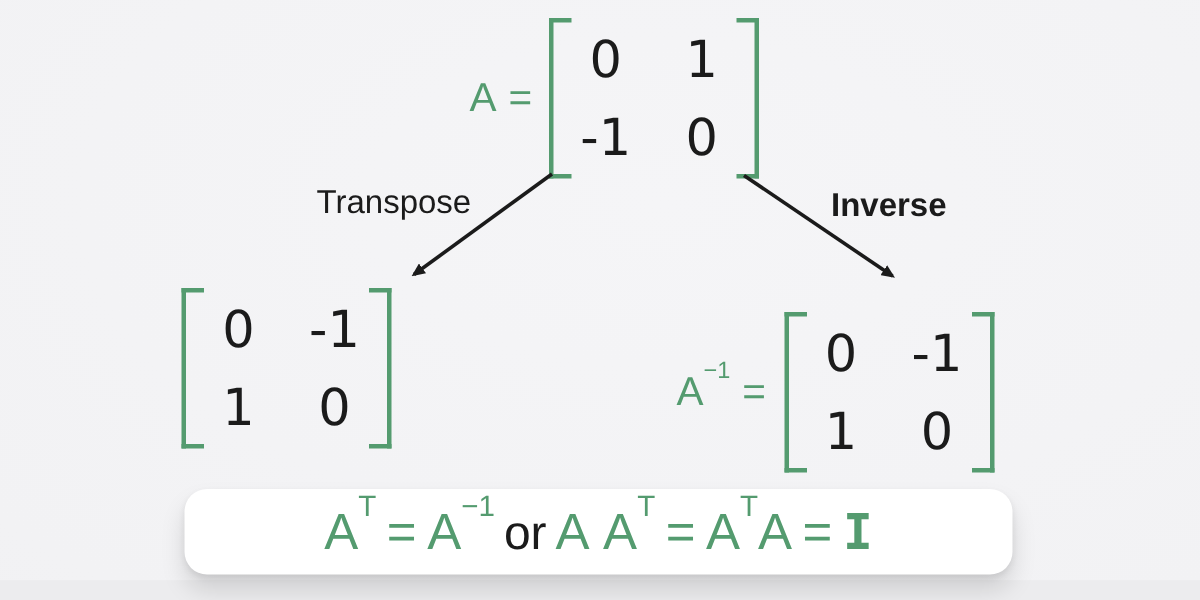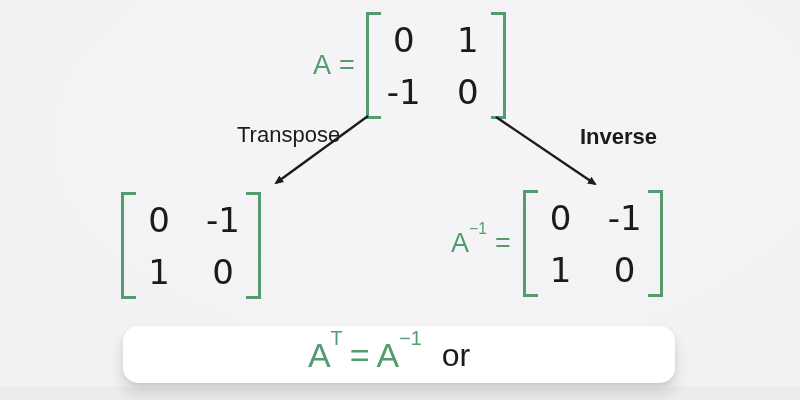--- a/index.html
+++ b/index.html
@@ -64,21 +64,20 @@
   }
   .arrow-layer {
     position: absolute; left: 0; top: 0; width: 800px; height: 400px;
     pointer-events: none;
   }
   .arrow-label {
     position: absolute;
     color: var(--ink, #1b1b1b);
     font-size: 22px; line-height: 1;
     white-space: nowrap;
-    margin-left: 26px;
   }
   .lbl-transpose { left: 211px; top: 124px; }
   .lbl-inverse  { left: 554px; top: 126px; font-weight: bold; }
   .card {
     position: absolute; left: 123px; top: 326px;
     width: 552px; height: 57px;
     background: var(--card, #ffffff);
     border-radius: 15px;
     box-shadow: 0 10px 16px rgba(0,0,0,0.13), 0 2px 4px rgba(0,0,0,0.07);
     display: flex; align-items: center; justify-content: center;
@@ -86,21 +85,21 @@
   }
   .eq {
     color: var(--green, #549b6f);
     font-size: 34px; font-weight: 500; line-height: 1;
   }
   .eq .eqsign { margin: 0 7px; }
   .eq .spaced { margin-left: 9px; }
   .or {
     color: var(--ink, #1b1b1b);
     font-size: 32px; font-weight: 500; line-height: 1;
-    margin: 0 20px;
+    margin: 0 6px;
   }
   .identity {
     font-family: "DejaVu Sans Mono", "Liberation Mono", monospace;
     font-weight: bold; font-size: 33px;
   }
 </style>
 </head>
 <body>
 
 <div class="stage"></div>
@@ -126,21 +125,21 @@
     <div class="cells">
       <span class="cell">0</span>
       <span class="cell">-1</span>
       <span class="cell">1</span>
       <span class="cell">0</span>
     </div>
     <div class="bracket right"></div>
   </div>
 </div>
 
-<div class="group" style="left:451px; top:190px;gap:12px;">
+<div class="group" style="left:451px; top:208px;gap:12px;">
   <div class="mlabel"><span>A</span><sup>−1</sup><span class="lbl-eq">=</span></div>
   <div class="matrix">
     <div class="bracket left"></div>
     <div class="cells">
       <span class="cell">0</span>
       <span class="cell">-1</span>
       <span class="cell">1</span>
       <span class="cell">0</span>
     </div>
     <div class="bracket right"></div>
@@ -156,13 +155,14 @@
   <line x1="368" y1="116" x2="276" y2="183" stroke="#1b1b1b" stroke-width="2.4" marker-end="url(#ah)"></line>
   <line x1="496" y1="117" x2="595" y2="184" stroke="#1b1b1b" stroke-width="2.4" marker-end="url(#ah)"></line>
 </svg>
 
 <div class="arrow-label lbl-transpose">Transpose</div>
 <div class="arrow-label lbl-inverse">Inverse</div>
 
 <div class="card">
   <span class="eq"><span>A</span><sup>T</sup><span class="eqsign">=</span><span>A</span><sup>−1</sup></span>
   <span class="or">or</span>
+  <span class="eq"><span>A</span><span class="spaced">A</span><sup>T</sup><span class="eqsign">=</span><span>A</span><sup>T</sup><span>A</span><span class="eqsign">=</span><span class="identity">I</span></span>
 </div>
 
 </body></html>

